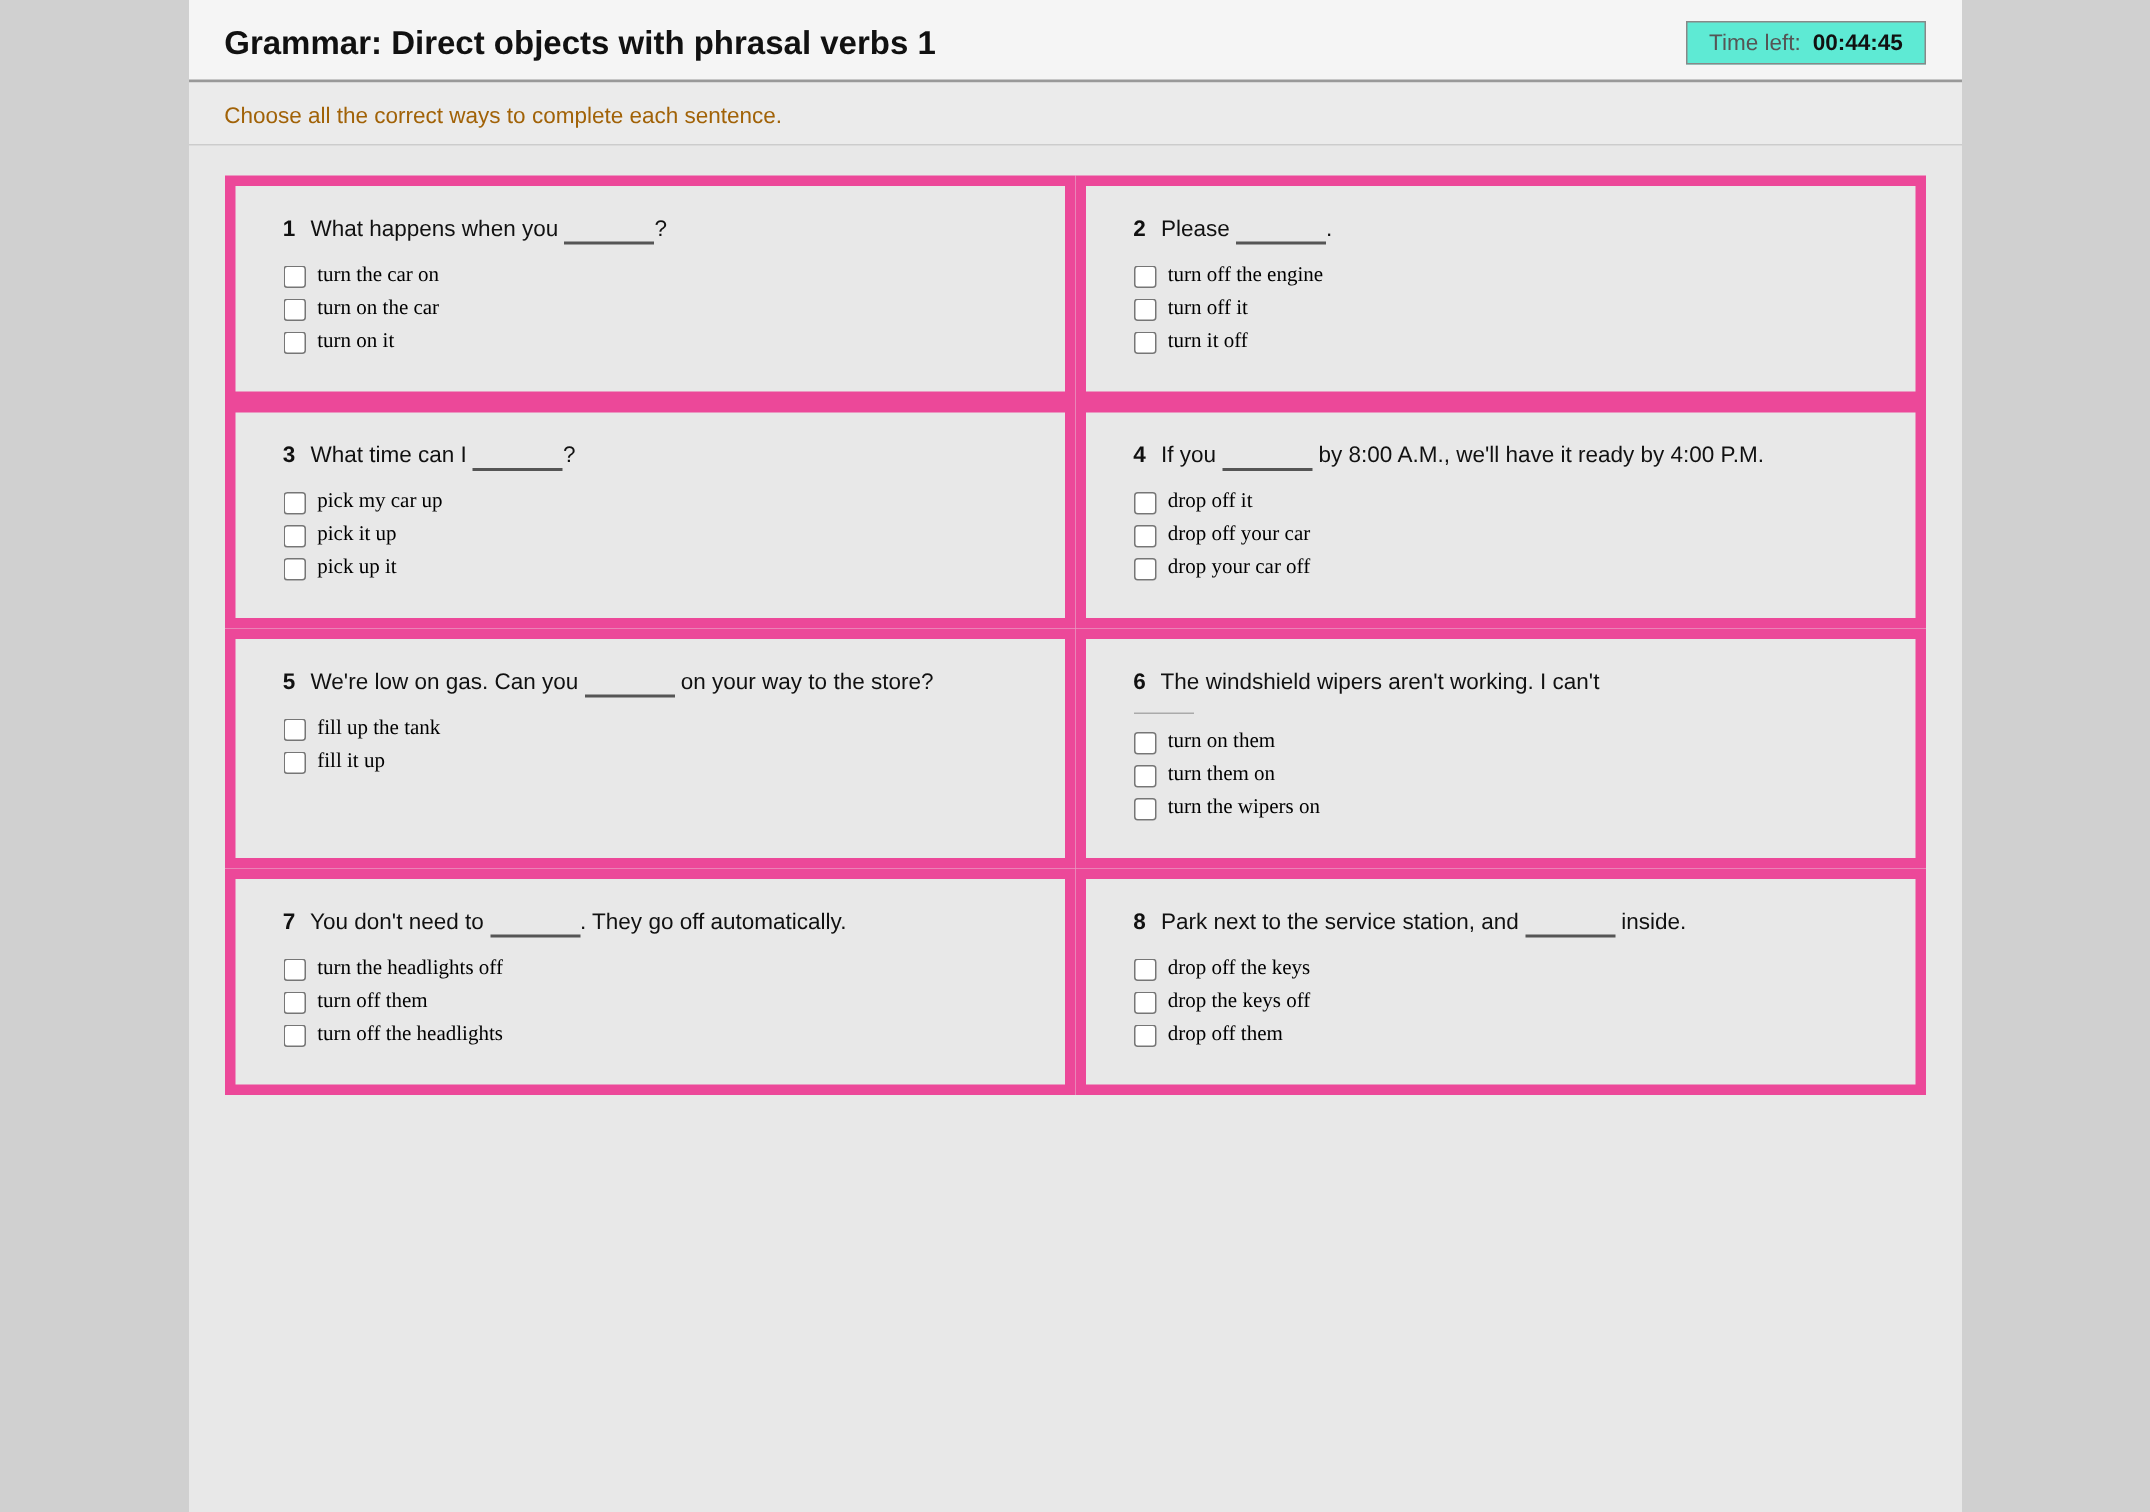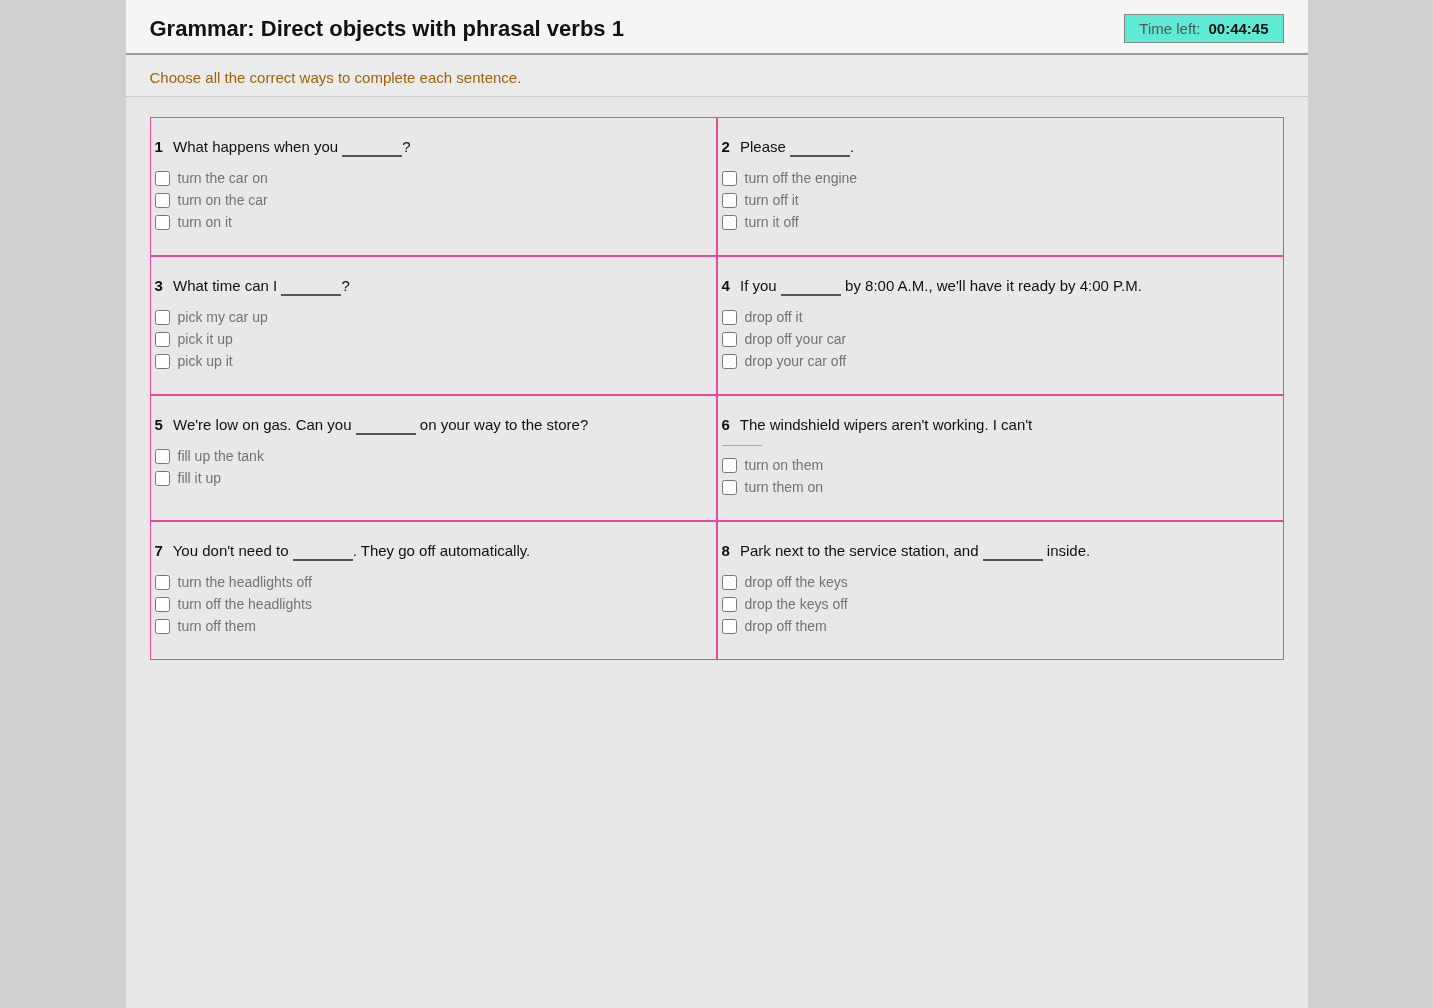--- a/index.html
+++ b/index.html
@@ -48,23 +48,23 @@
       background: #ebebeb;
       border-bottom: 1px solid #ccc;
     }
     .questions-area {
       display: grid;
       grid-template-columns: 1fr 1fr;
       gap: 0;
       padding: 20px 24px;
     }
     .question-block {
-      padding: 18px 20px 22px 4px;
+      padding: 18px 20px 22px 32px;
       background: #e8e8e8;
-      border: 1px solid #ec4899;
+      border: 7px solid #ec4899;
     }
     .question-header {
       font-size: 15px;
       font-weight: normal;
       color: #111;
       margin-bottom: 10px;
       line-height: 1.4;
     }
     .question-number {
       font-weight: bold;
@@ -92,21 +92,22 @@
     .option-item input[type="checkbox"] {
       width: 15px;
       height: 15px;
       margin: 0;
       cursor: pointer;
       flex-shrink: 0;
       accent-color: #555;
     }
     .option-label {
       font-size: 14px;
-      color: #737373;
+      color: #000000;
+      font-family: Liberation Serif, serif;
     }
     .divider-line {
       border: none;
       border-top: 1px solid #aaa;
       margin: 6px 0 8px 0;
       width: 40px;
     }
   </style>
 </head>
 <body>
@@ -243,41 +244,45 @@
       <li class="option-item">
         <input type="checkbox" style="">
         <span class="option-label">turn on them</span>
       </li>
 
       <li class="option-item">
         <input type="checkbox" style="">
         <span class="option-label">turn them on</span>
       </li>
 
+      <li class="option-item">
+        <input type="checkbox" style="">
+        <span class="option-label">turn the wipers on</span>
+      </li>
     </ul>
       </div>
       <div class="question-block">
         <div class="question-header">
       <span class="question-number">7</span>
       You don't need to <span class="blank"></span>. They go off automatically.
     </div>
         <ul class="options-list">
       <li class="option-item">
         <input type="checkbox" style="">
         <span class="option-label">turn the headlights off</span>
       </li>
 
       <li class="option-item">
         <input type="checkbox" style="">
+        <span class="option-label">turn off them</span>
+      </li>
+
+      <li class="option-item">
+        <input type="checkbox" style="">
         <span class="option-label">turn off the headlights</span>
-      </li>
-
-      <li class="option-item">
-        <input type="checkbox" style="">
-        <span class="option-label">turn off them</span>
       </li>
     </ul>
       </div>
       <div class="question-block">
         <div class="question-header">
       <span class="question-number">8</span>
       Park next to the service station, and <span class="blank"></span> inside.
     </div>
         <ul class="options-list">
       <li class="option-item">

